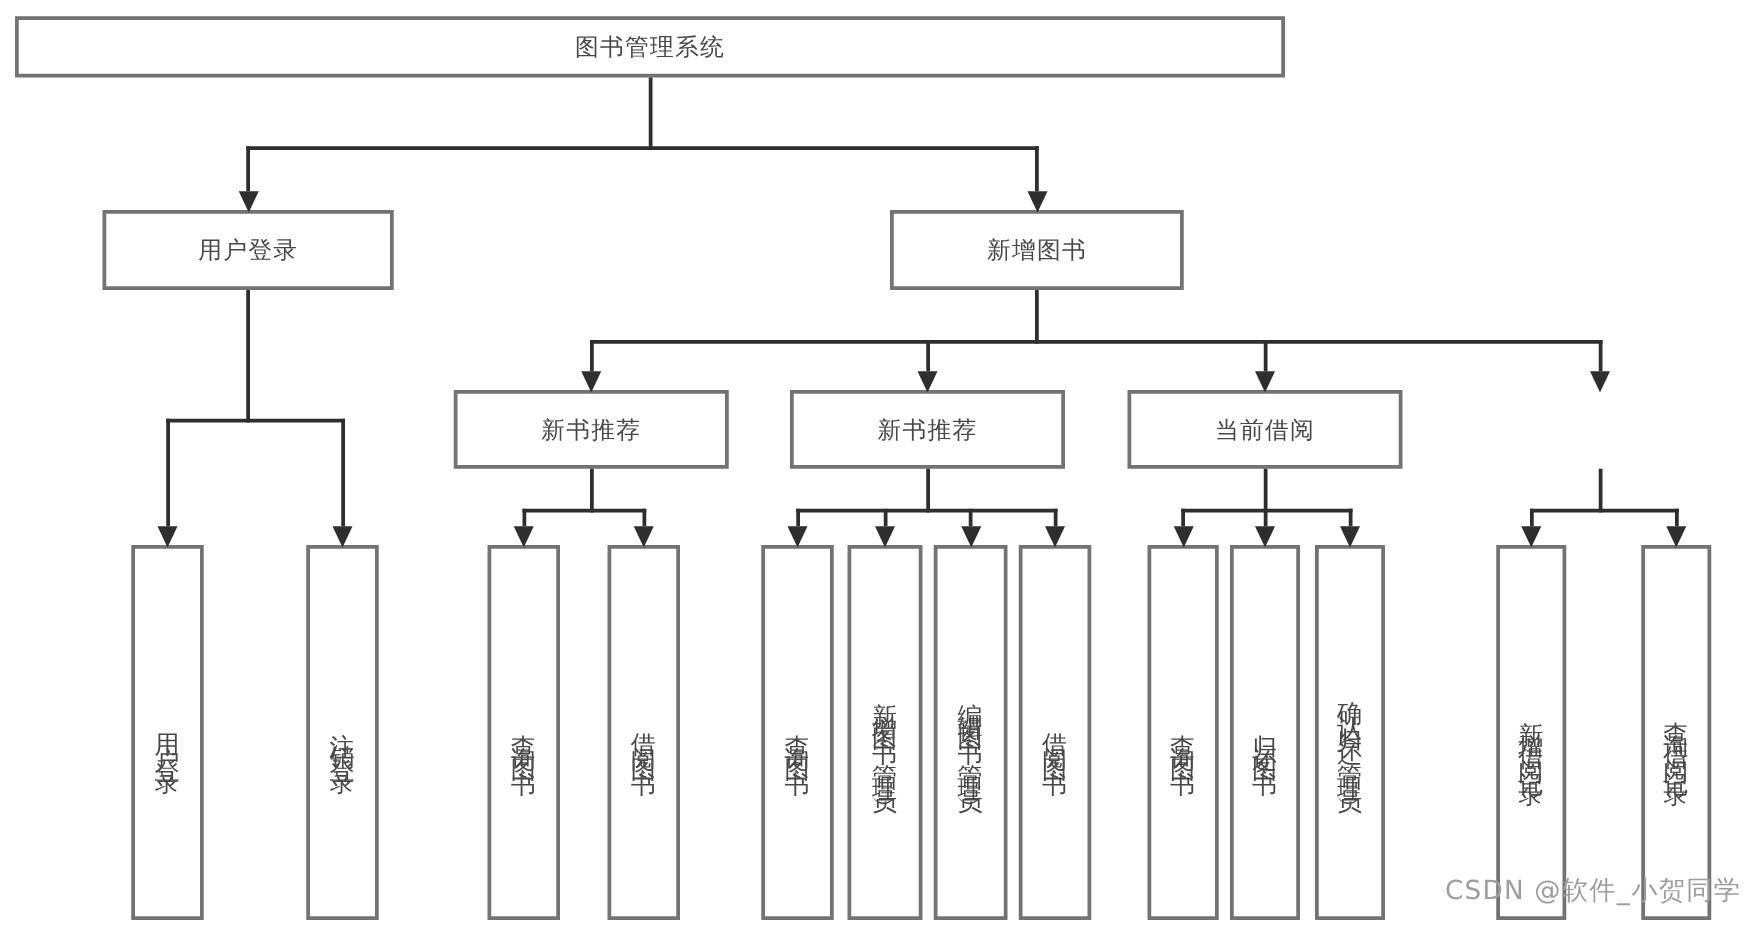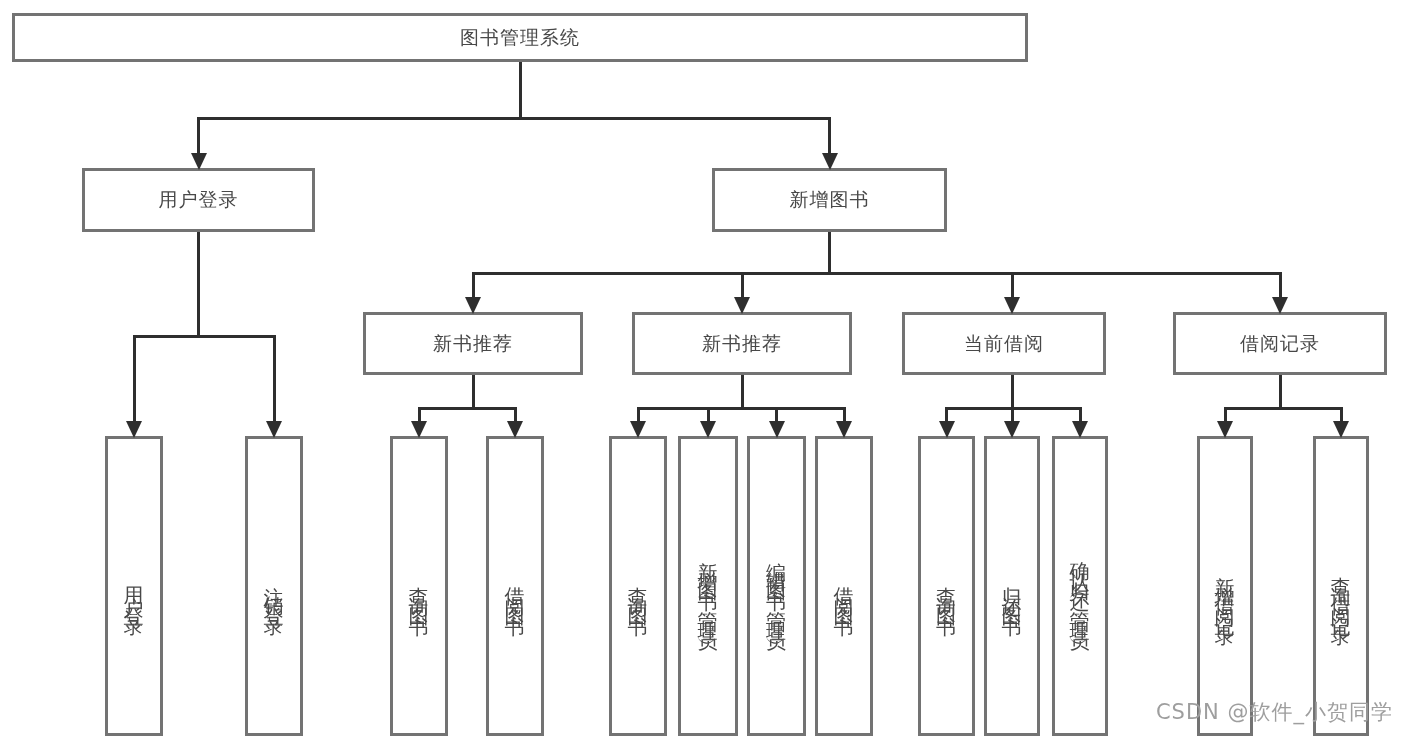--- a/index.html
+++ b/index.html
@@ -39,25 +39,24 @@
       <div class="node v" style="left: 245px; top: 436px; width: 58px; height: 300px;">注销登录</div>
       <div class="node h" style="left: 712px; top: 168px; width: 235px; height: 64px;">新增图书</div>
       <div class="node h" style="left: 363px; top: 312px; width: 220px; height: 63px;">新书推荐</div>
       <div class="node v" style="left: 390px; top: 436px; width: 58px; height: 300px;">查询图书</div>
       <div class="node v" style="left: 486px; top: 436px; width: 58px; height: 300px;">借阅图书</div>
       <div class="node h" style="left: 632px; top: 312px; width: 220px; height: 63px;">新书推荐</div>
       <div class="node v" style="left: 609px; top: 436px; width: 58px; height: 300px;">查询图书</div>
       <div class="node v" style="left: 678px; top: 436px; width: 60px; height: 300px;">新增图书（管理员）</div>
       <div class="node v" style="left: 747px; top: 436px; width: 59px; height: 300px;">编辑图书（管理员）</div>
       <div class="node v" style="left: 815px; top: 436px; width: 58px; height: 300px;">借阅图书</div>
-      <div class="node h" style="left: 902px; top: 312px; width: 204px; height: 63px;">当前借阅</div>
+      <div class="node h" style="left: 902px; top: 312px; width: 220px; height: 63px;">当前借阅</div>
       <div class="node v" style="left: 918px; top: 436px; width: 57px; height: 300px;">查询图书</div>
       <div class="node v" style="left: 984px; top: 436px; width: 56px; height: 300px;">归还图书</div>
       <div class="node v" style="left: 1052px; top: 436px; width: 56px; height: 300px;">确认归还（管理员）</div>
-      <div class="node h" style="left: 1173px; top: 312px; width: 214px; height: 63px;">借阅记录</div>
       <div class="node v" style="left: 1197px; top: 436px; width: 56px; height: 300px;">新增借阅记录</div>
       <div class="node v" style="left: 1313px; top: 436px; width: 56px; height: 300px;">查询借阅记录</div>
     </div>
   <div class="layer" id="lines-layer">
       <div class="cline" style="left: 518.5px; top: 62px; width: 3px; height: 58px;"></div>
       <div class="cline" style="left: 197px; top: 117px; width: 634px; height: 3px;"></div>
       <div class="cline" style="left: 197px; top: 117px; width: 3px; height: 36px;"></div>
       <div class="ahead" style="left: 190.5px; top: 153px;"></div>
       <div class="cline" style="left: 197px; top: 232px; width: 3px; height: 106px;"></div>
       <div class="cline" style="left: 132.5px; top: 335px; width: 143px; height: 3px;"></div>

